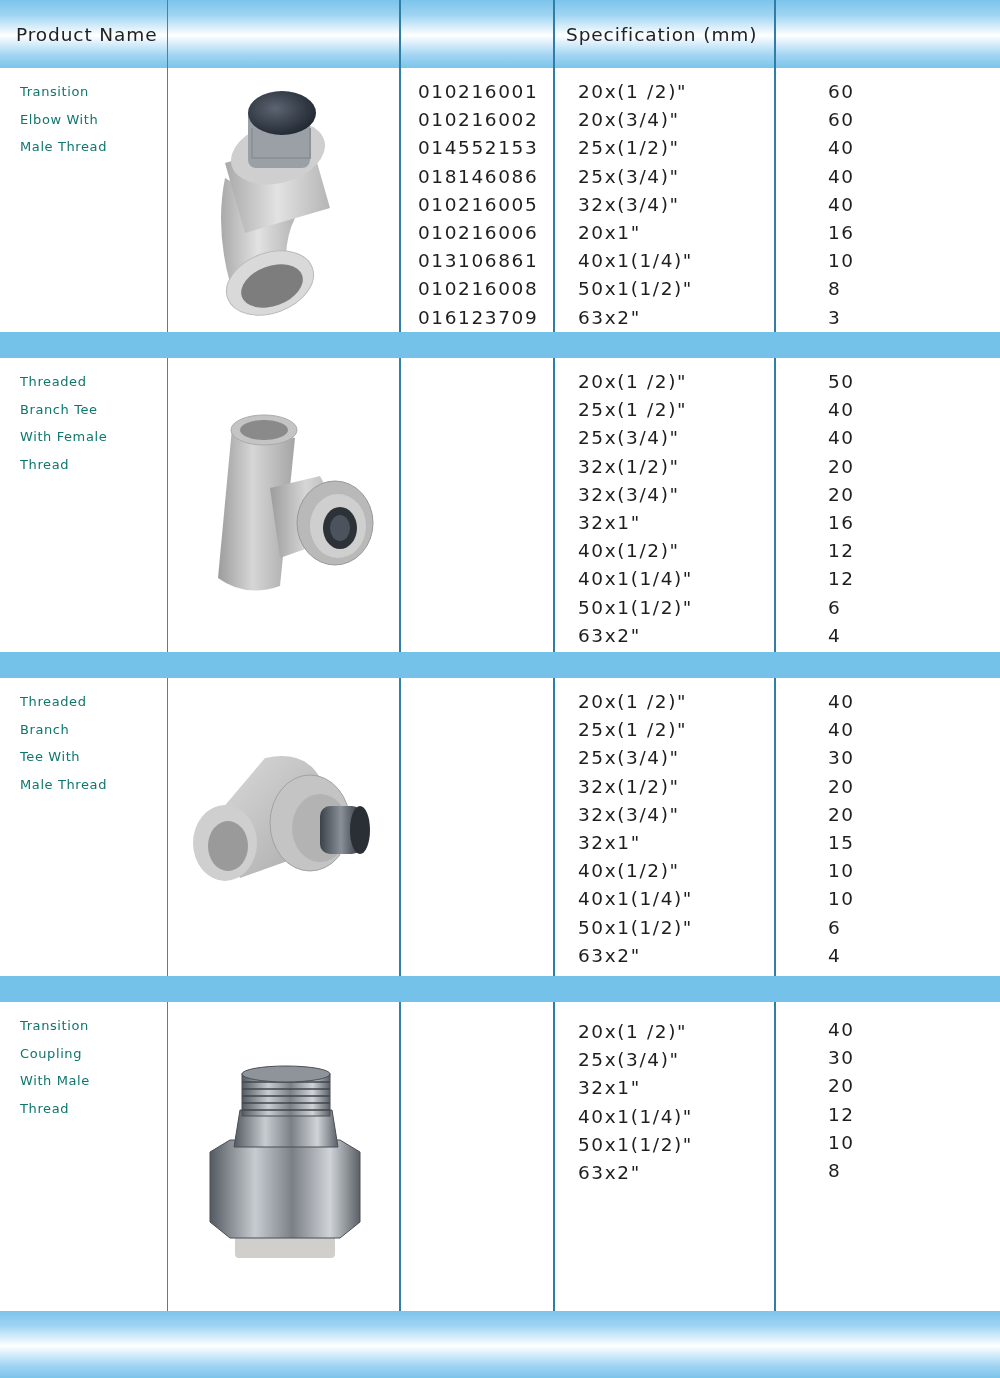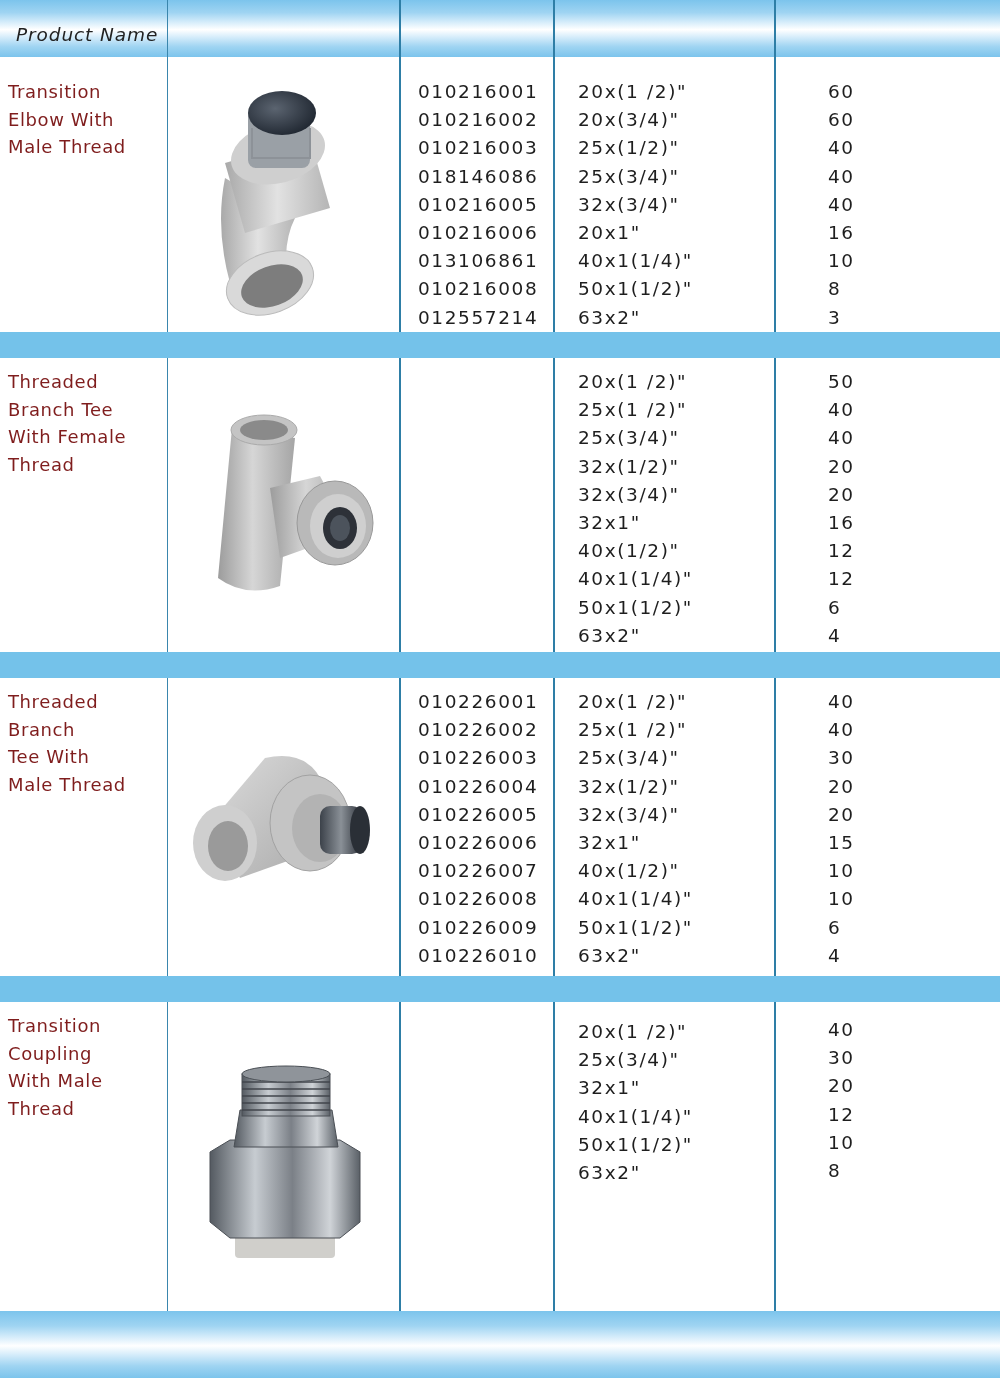--- a/index.html
+++ b/index.html
@@ -4,56 +4,57 @@
 <style>
   * { box-sizing: border-box; margin: 0; padding: 0; }
   html, body { width: 1000px; height: 1378px; background: #ffffff; overflow: hidden; }
   body { font-family: "DejaVu Sans", "Liberation Sans", sans-serif; color: #1a1a1a; position: relative; }
 
   .gradbar {
     background: linear-gradient(to bottom,
       #7cc4ec 0%, #9fd4f2 22%, #d9eefb 40%, #ffffff 52%, #d9eefb 64%, #9fd4f2 82%, #7cc4ec 100%);
   }
 
-  .header { position: absolute; left: 0; top: 0; width: 1000px; height: 57px; font-style: italic; }
+  .header { position: absolute; left: 0; top: 0; width: 1000px; height: 68px; }
   .header .hcell {
     position: absolute; top: 0; height: 68px;
     display: flex; align-items: center;
     font-size: 18.5px; letter-spacing: 0.9px; color: #222;
     white-space: nowrap;
   }
 
   .vline { position: absolute; width: 2px; background: #2e7ea6; }
   .vline.thin { width: 1px; background: #3a86ad; }
 
   .sepbar { position: absolute; left: 0; width: 1000px; height: 26px; background: #74c2ea; }
 
   .footer { position: absolute; left: 0; top: 1311px; width: 1000px; height: 67px; }
 
   .section { position: absolute; left: 0; width: 1000px; }
   .pname {
-    position: absolute; left: 8px; top: 10px; width: 140px;
-    font-size: 18px; line-height: 27.5px; letter-spacing: 0.6px; color: #7f1d1d;
+    position: absolute; left: 20px; top: 10px; width: 140px;
+    font-size: 13px; line-height: 27.5px; letter-spacing: 0.6px; color: #0f766e;
   }
   .pname span { display: block; }
   .pimg { position: absolute; left: 170px; width: 228px; }
   .col { position: absolute; top: 10px; }
   .col .cell {
     height: 28.2px; line-height: 28.2px;
     font-size: 18.5px; letter-spacing: 1.6px; color: #1e1e1e; white-space: nowrap;
   }
   .col-item { left: 418px; }
   .col-spec { left: 578px; }
   .col-pkg  { left: 828px; }
 </style>
 </head>
 <body>
 
 <div class="header gradbar">
   <div class="hcell" style="left:16px;">Product Name</div>
+  <div class="hcell" style="left:566px;">Specification (mm)</div>
 </div>
 
 <div class="vline thin" style="left:167px; top:0; height:1311px;"></div>
 <div class="vline" style="left:399px; top:0; height:1311px;"></div>
 <div class="vline" style="left:553px; top:0; height:1311px;"></div>
 <div class="vline" style="left:774px; top:0; height:1311px;"></div>
 
 <div class="section" style="top:68px; height:264px;">
   <div class="pname">
     <span>Transition</span>
@@ -79,27 +80,27 @@
       <path d="M55 95 L140 70 L160 140 L75 165 Z" fill="url(#g1)"></path>
       <ellipse cx="108" cy="85" rx="48" ry="30" transform="rotate(-15 108 85)" fill="#cfcfcf"></ellipse>
       <rect x="78" y="40" width="62" height="60" rx="8" fill="#9aa0a6"></rect>
       <ellipse cx="112" cy="45" rx="34" ry="22" fill="url(#m1)"></ellipse>
       <path d="M82 60 L82 90 L140 90 L140 60" fill="none" stroke="#8d9298" stroke-width="2"></path>
     </svg>
   </div>
   <div class="col col-item">
     <div class="cell">010216001</div>
     <div class="cell">010216002</div>
-    <div class="cell">010216003</div>
+    <div class="cell">014552153</div>
     <div class="cell">018146086</div>
     <div class="cell">010216005</div>
     <div class="cell">010216006</div>
     <div class="cell">013106861</div>
     <div class="cell">010216008</div>
-    <div class="cell">012557214</div>
+    <div class="cell">016123709</div>
   </div>
   <div class="col col-spec">
     <div class="cell">20x(1 /2)"</div>
     <div class="cell">20x(3/4)"</div>
     <div class="cell">25x(1/2)"</div>
     <div class="cell">25x(3/4)"</div>
     <div class="cell">32x(3/4)"</div>
     <div class="cell">20x1"</div>
     <div class="cell">40x1(1/4)"</div>
     <div class="cell">50x1(1/2)"</div>
@@ -195,32 +196,20 @@
           </linearGradient>
       </defs>
       <path d="M40 145 L95 80 Q140 70 155 110 L140 175 L70 200 Z" fill="url(#g3)"></path>
       <ellipse cx="55" cy="165" rx="32" ry="38" fill="#cfcfcf"></ellipse>
       <ellipse cx="58" cy="168" rx="20" ry="25" fill="#9a9a9a"></ellipse>
       <ellipse cx="140" cy="145" rx="40" ry="48" fill="#c4c4c4" stroke="#a2a2a2"></ellipse>
       <ellipse cx="150" cy="150" rx="28" ry="34" fill="#b3b3b3"></ellipse>
       <rect x="150" y="128" width="42" height="48" rx="10" fill="url(#m3)"></rect>
       <ellipse cx="190" cy="152" rx="10" ry="24" fill="#2a2f36"></ellipse>
     </svg>
-  </div>
-  <div class="col col-item">
-    <div class="cell">010226001</div>
-    <div class="cell">010226002</div>
-    <div class="cell">010226003</div>
-    <div class="cell">010226004</div>
-    <div class="cell">010226005</div>
-    <div class="cell">010226006</div>
-    <div class="cell">010226007</div>
-    <div class="cell">010226008</div>
-    <div class="cell">010226009</div>
-    <div class="cell">010226010</div>
   </div>
   <div class="col col-spec">
     <div class="cell">20x(1 /2)"</div>
     <div class="cell">25x(1 /2)"</div>
     <div class="cell">25x(3/4)"</div>
     <div class="cell">32x(1/2)"</div>
     <div class="cell">32x(3/4)"</div>
     <div class="cell">32x1"</div>
     <div class="cell">40x(1/2)"</div>
     <div class="cell">40x1(1/4)"</div>

